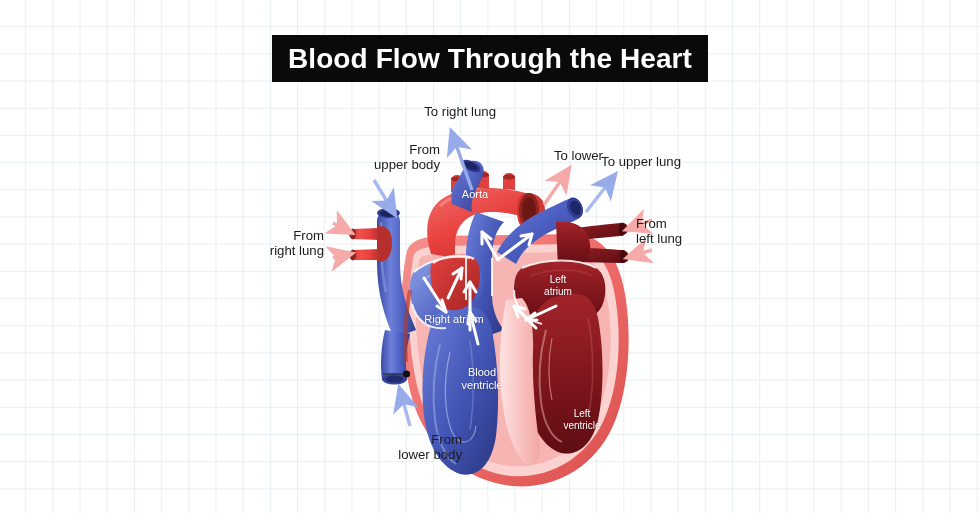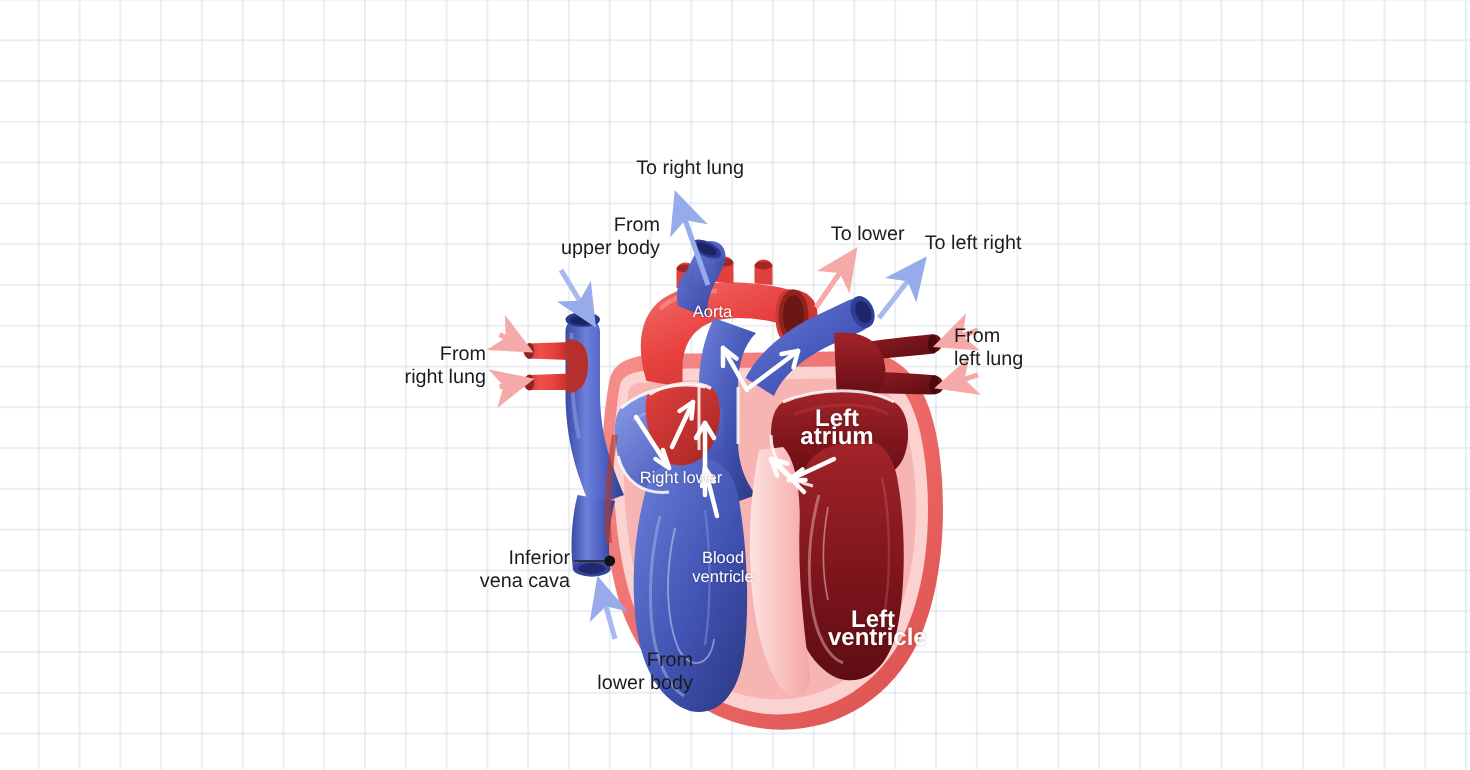--- a/index.html
+++ b/index.html
@@ -60,21 +60,21 @@
   .organ-label {
     position: absolute;
     color: #ffffff;
     font-size: 11px;
     line-height: 12.5px;
     text-align: center;
     white-space: pre-line;
     text-shadow: 0 0 2px rgba(0,0,0,0.30);
     pointer-events: none;
   }
-  .organ-label.small { font-size: 16px; line-height: 11.5px; font-weight: bold; }
+  .organ-label.small { font-size: 10px; line-height: 11.5px; }
 
   #heart-svg { position: absolute; left: 0; top: 0; }
   #annot-svg { position: absolute; left: 0; top: 0; pointer-events: none; }
 </style>
 </head>
 <body>
 
 <div id="stage">
 
   <svg id="heart-svg" width="980" height="513" viewBox="0 0 980 513">
@@ -365,45 +365,46 @@
     <g>
       <line x1="383" y1="374" x2="404" y2="374" stroke="#2b2b2b" stroke-width="1.2"></line>
       <circle cx="406.5" cy="374" r="3.6" fill="#111111"></circle>
     </g>
 
     <g>
       <line x1="410" y1="426" x2="400" y2="390" stroke="#a9b8ee" stroke-width="3.4" marker-end="url(#mkBlue)"></line>
     </g>
   </svg>
 
+  <div id="title-bar">
+    <span class="title-text">Blood Flow Through the Heart</span>
+  </div>
 
   <div class="callout" style="left:404px; top:104px; width:92px;">To right lung</div>
 
   <div class="callout" style="left:348px; top:142px; width:92px;">From
 upper body</div>
 
   <div class="callout" style="left:537px; top:148px; width:66px;">To lower</div>
 
-  <div class="callout" style="left:597px; top:154px; width:84px;">To left right</div>
+  <div class="callout" style="left:597px; top:154px; width:84px;">To upper lung</div>
 
   <div class="callout" style="left:636px; top:216px; width:66px; text-align:left;">From
 left lung</div>
 
   <div class="callout left-al" style="left:244px; top:228px; width:80px;">From
 right lung</div>
 
-  <div class="callout left-al" style="left:294px; top:364px; width:86px;">Inferior
-vena cava</div>
 
   <div class="callout" style="left:376px; top:432px; width:86px;">From
 lower body</div>
 
-  <div class="organ-label" style="left:445px; top:202px; width:60px;">Aorta</div>
-
-  <div class="organ-label" style="left:415px; top:313px; width:78px;">Right lower</div>
+  <div class="organ-label" style="left:445px; top:188px; width:60px;">Aorta</div>
+
+  <div class="organ-label" style="left:415px; top:313px; width:78px;">Right atrium</div>
 
   <div class="organ-label" style="left:452px; top:366px; width:60px;">Blood
 ventricle</div>
 
   <div class="organ-label small" style="left:530px; top:274px; width:56px;">Left
 atrium</div>
 
   <div class="organ-label small" style="left:552px; top:408px; width:60px;">Left
 ventricle</div>
 

